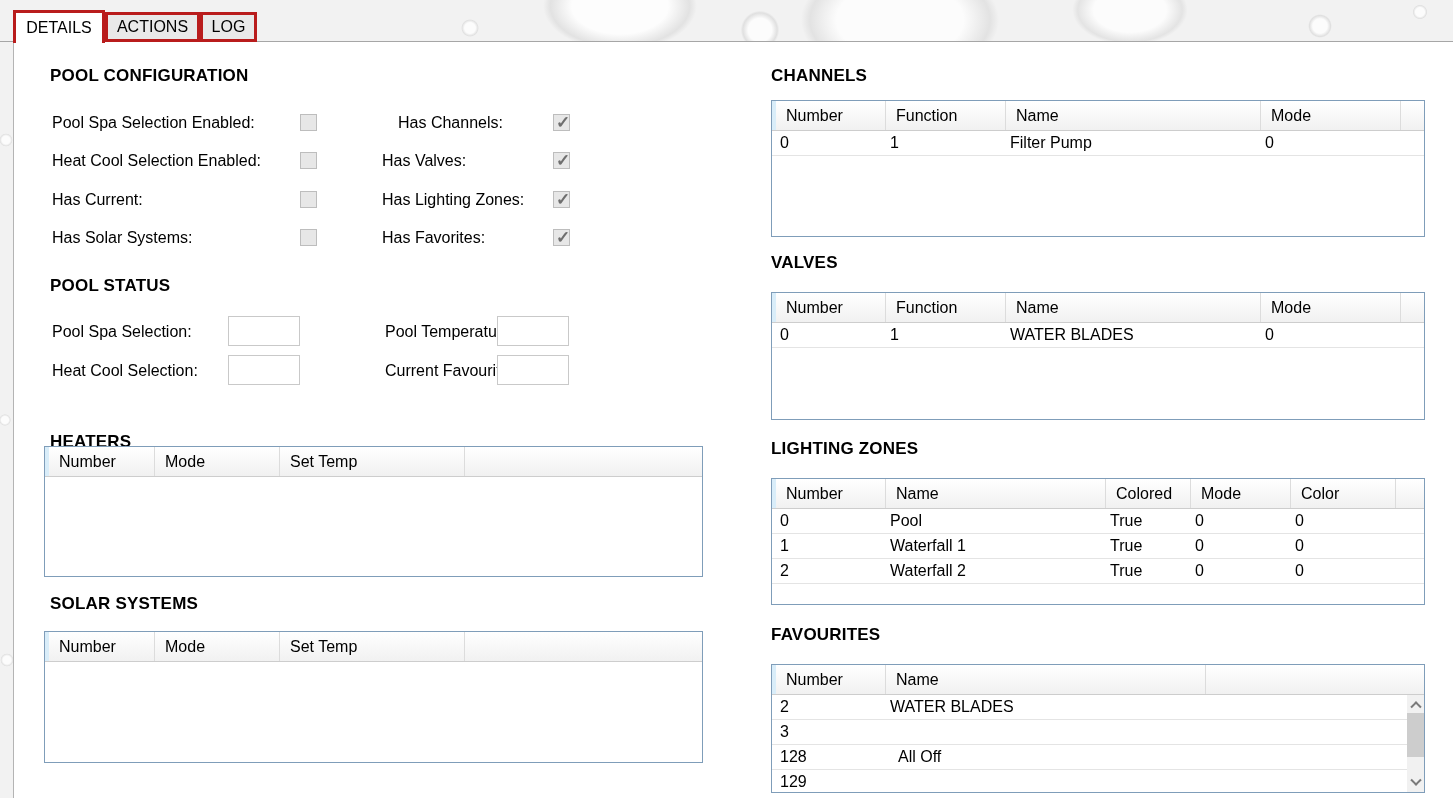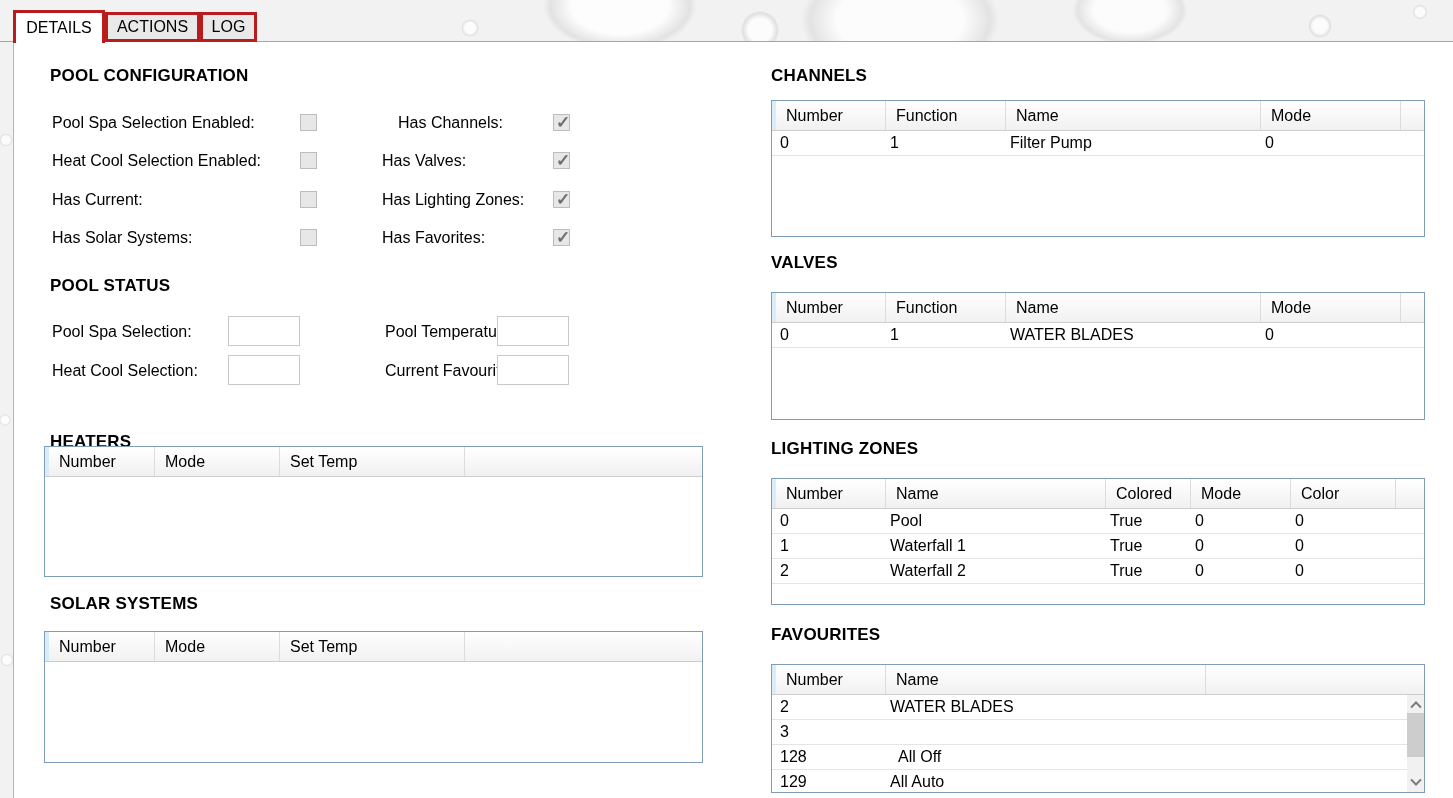--- a/index.html
+++ b/index.html
@@ -220,21 +220,20 @@
       </div>
       <div class="lv-row">
         <div class="cell" style="width: 110px;">3</div>
       </div>
       <div class="lv-row">
         <div class="cell" style="width: 110px;">128</div>
         <div class="cell" style="width: 320px; margin-left: 8px;">All Off</div>
       </div>
       <div class="lv-row">
         <div class="cell" style="width: 110px;">129</div>
-        <div class="cell" style="width: 320px;">All Auto</div>
       </div>
     </div>
   <div class="scrollbar">
     <div class="sb-btn">
         <div class="chev chev-up"></div>
       </div>
     <div class="sb-thumb"></div>
     <div class="sb-track"></div>
     <div class="sb-btn">
         <div class="chev chev-down"></div>

